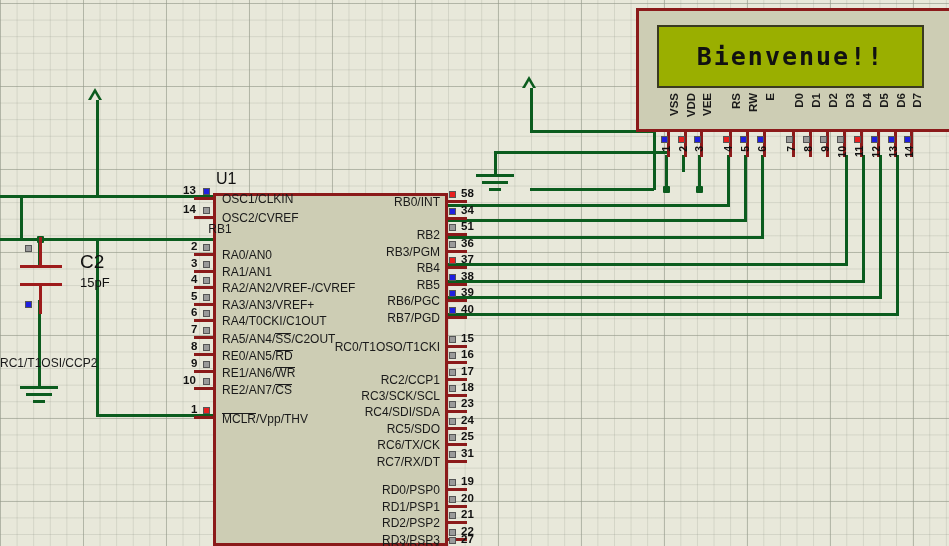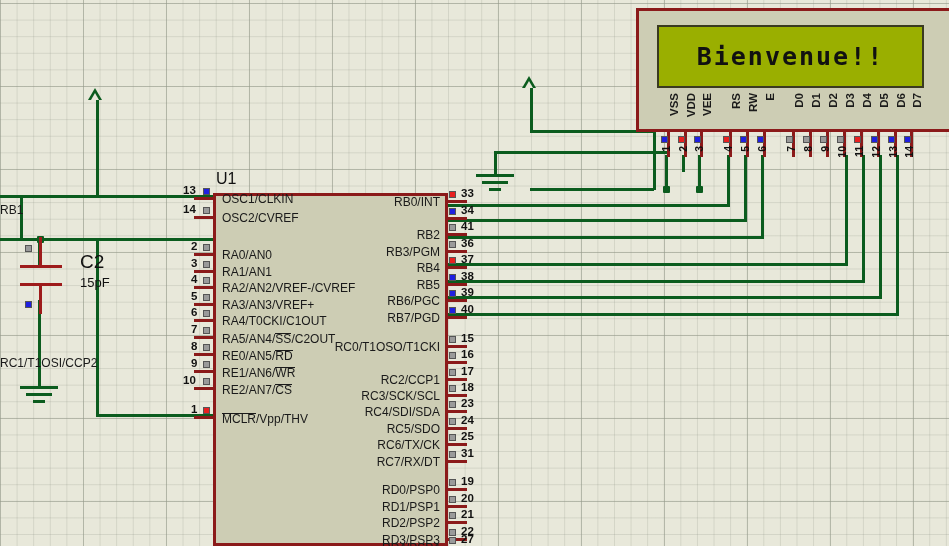--- a/index.html
+++ b/index.html
@@ -204,27 +204,27 @@
       <div class="stub stub-l" style="top: 387px;"></div>
       <div class="pnum" style="left: 183px; top: 374px;">10</div>
       <div class="psq sq-gray" style="left: 203px; top: 378px;"></div>
       <div class="stub stub-l" style="top: 416px;"></div>
       <div class="pnum" style="left: 191px; top: 403px;">1</div>
       <div class="psq sq-red" style="left: 203px; top: 407px;"></div>
     </div>
   <div id="right-pins">
       <div class="stub stub-r" style="top: 200px;"></div>
       <div class="psq sq-red" style="left: 449px; top: 191px;"></div>
-      <div class="pnum" style="left: 461px; top: 187px;">33</div>
+      <div class="pnum" style="left: 461px; top: 187px;">58</div>
       <div class="stub stub-r" style="top: 217px;"></div>
       <div class="psq sq-blue" style="left: 449px; top: 208px;"></div>
       <div class="pnum" style="left: 461px; top: 204px;">34</div>
       <div class="stub stub-r" style="top: 233px;"></div>
       <div class="psq sq-gray" style="left: 449px; top: 224px;"></div>
-      <div class="pnum" style="left: 461px; top: 220px;">41</div>
+      <div class="pnum" style="left: 461px; top: 220px;">51</div>
       <div class="stub stub-r" style="top: 250px;"></div>
       <div class="psq sq-gray" style="left: 449px; top: 241px;"></div>
       <div class="pnum" style="left: 461px; top: 237px;">36</div>
       <div class="stub stub-r" style="top: 266px;"></div>
       <div class="psq sq-red" style="left: 449px; top: 257px;"></div>
       <div class="pnum" style="left: 461px; top: 253px;">37</div>
       <div class="stub stub-r" style="top: 283px;"></div>
       <div class="psq sq-blue" style="left: 449px; top: 274px;"></div>
       <div class="pnum" style="left: 461px; top: 270px;">38</div>
       <div class="stub stub-r" style="top: 299px;"></div>
@@ -281,21 +281,21 @@
       <div class="pinlabel pl-left" style="top: 300px;">RA3/AN3/VREF+</div>
       <div class="pinlabel pl-left" style="top: 316px;">RA4/T0CKI/C1OUT</div>
       <div class="pinlabel pl-left" style="top: 333px;">RA5/AN4/<span class="ovl">SS</span>/C2OUT</div>
       <div class="pinlabel pl-left" style="top: 350px;">RE0/AN5/<span class="ovl">RD</span></div>
       <div class="pinlabel pl-left" style="top: 367px;">RE1/AN6/<span class="ovl">WR</span></div>
       <div class="pinlabel pl-left" style="top: 384px;">RE2/AN7/<span class="ovl">CS</span></div>
       <div class="pinlabel pl-left" style="top: 413px;"><span class="ovl">MCLR</span>/Vpp/THV</div>
     </div>
   <div id="right-labels">
       <div class="pinlabel" style="left: 0px; width: 440px; text-align: right; top: 197px;">RB0/INT</div>
-      <div class="pinlabel" style="left: 0px; width: 440px; text-align: left; top: 205px;">RB1</div>
+      <div class="pinlabel" style="left: 0px; width: 440px; text-align: center; top: 224px;">RB1</div>
       <div class="pinlabel" style="left: 0px; width: 440px; text-align: right; top: 230px;">RB2</div>
       <div class="pinlabel" style="left: 0px; width: 440px; text-align: right; top: 247px;">RB3/PGM</div>
       <div class="pinlabel" style="left: 0px; width: 440px; text-align: right; top: 263px;">RB4</div>
       <div class="pinlabel" style="left: 0px; width: 440px; text-align: right; top: 280px;">RB5</div>
       <div class="pinlabel" style="left: 0px; width: 440px; text-align: right; top: 296px;">RB6/PGC</div>
       <div class="pinlabel" style="left: 0px; width: 440px; text-align: right; top: 313px;">RB7/PGD</div>
       <div class="pinlabel" style="left: 0px; width: 440px; text-align: right; top: 342px;">RC0/T1OSO/T1CKI</div>
       <div class="pinlabel" style="left: 0px; width: 440px; text-align: left; top: 358px;">RC1/T1OSI/CCP2</div>
       <div class="pinlabel" style="left: 0px; width: 440px; text-align: right; top: 375px;">RC2/CCP1</div>
       <div class="pinlabel" style="left: 0px; width: 440px; text-align: right; top: 391px;">RC3/SCK/SCL</div>

